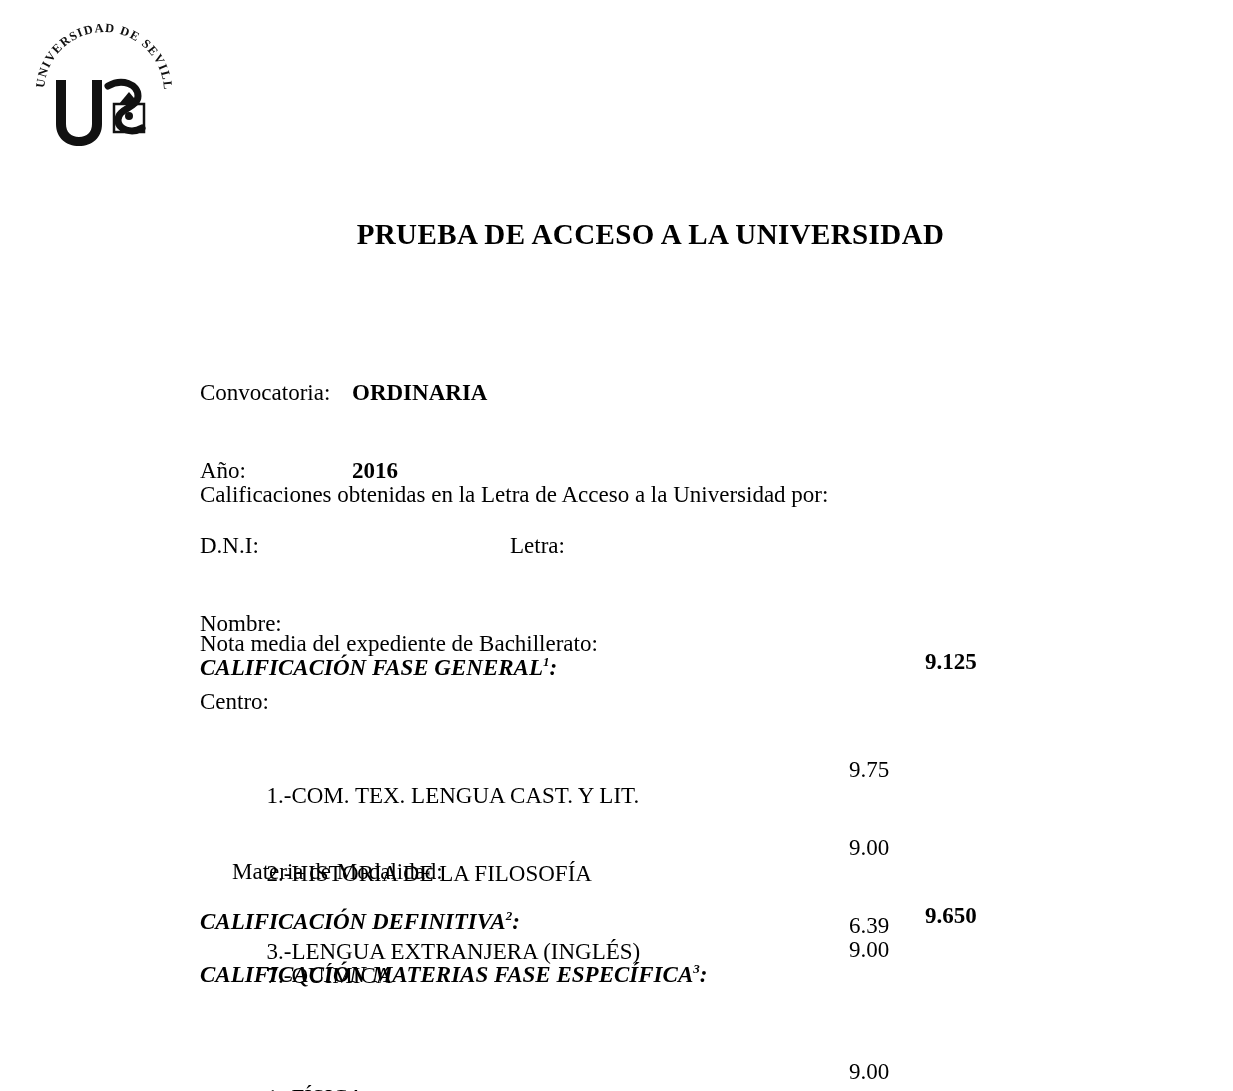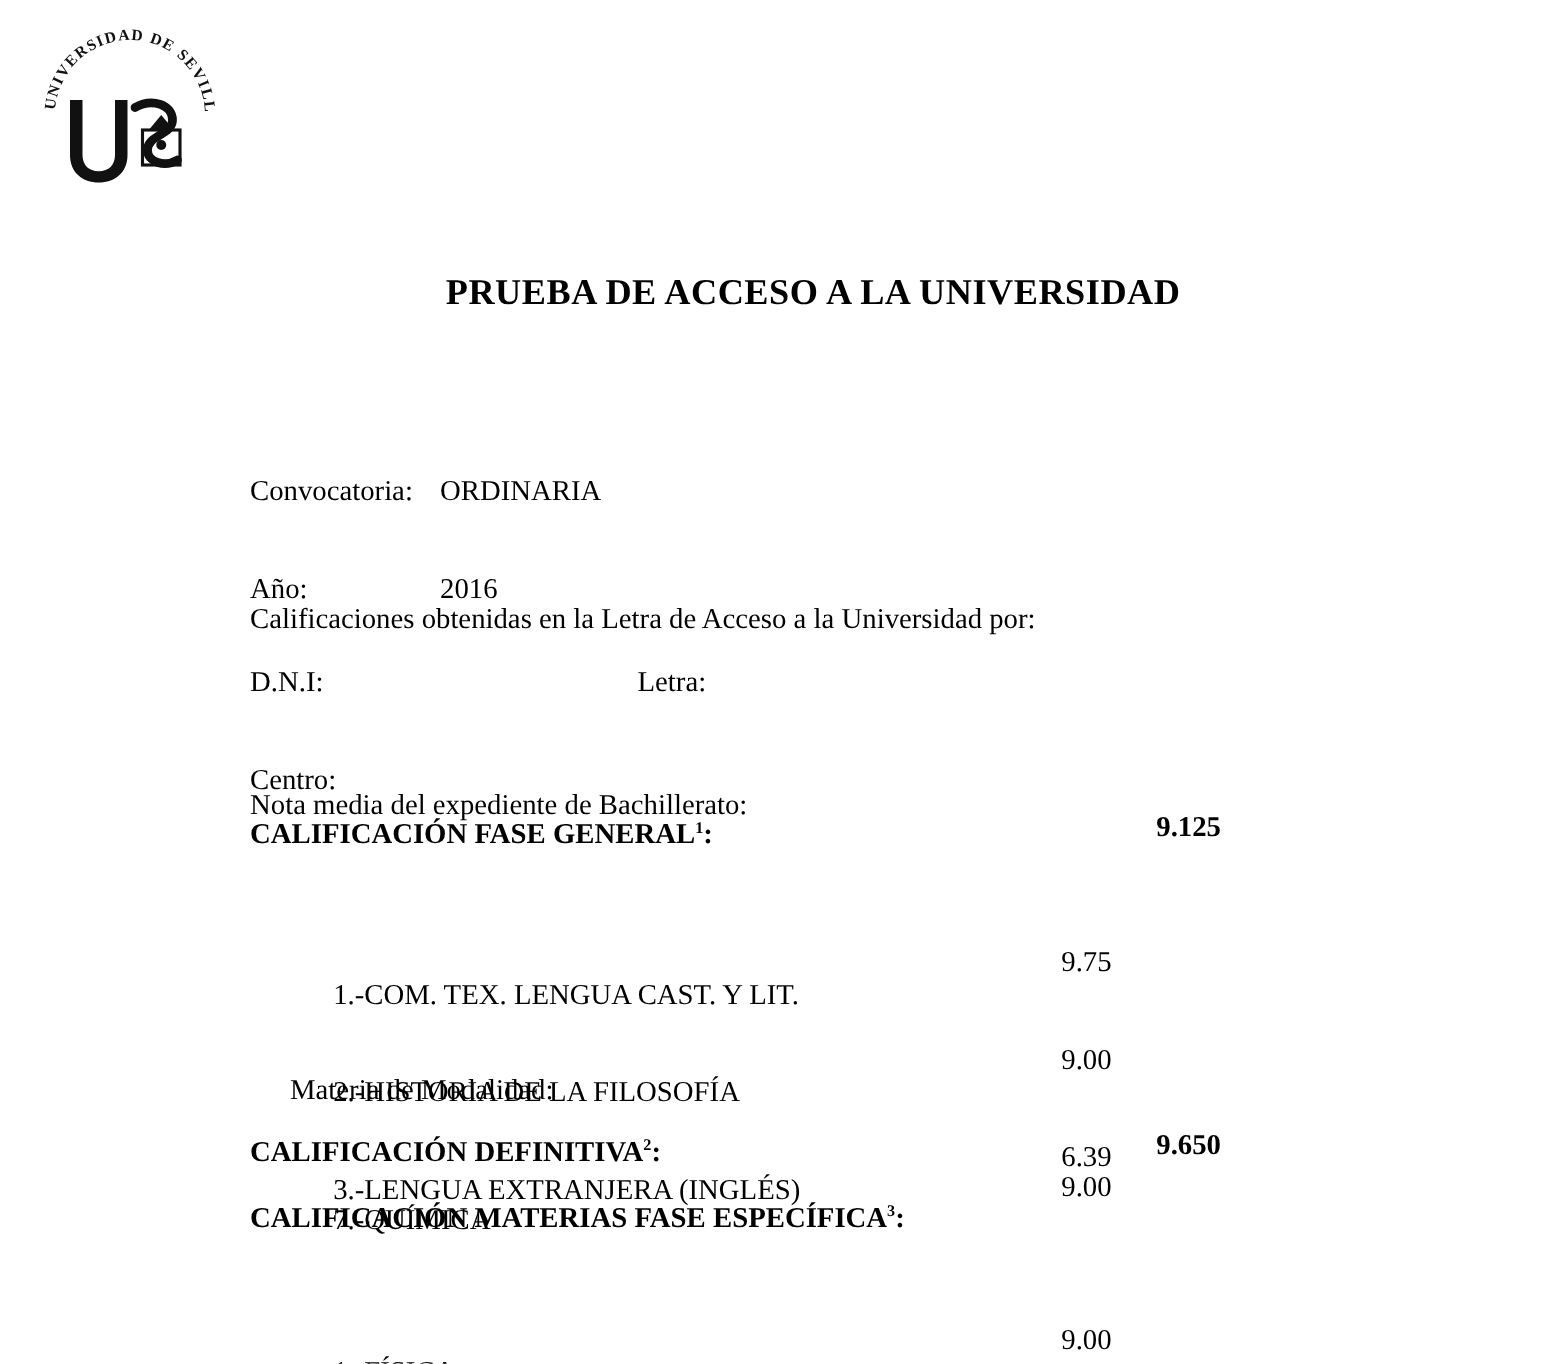--- a/index.html
+++ b/index.html
@@ -57,32 +57,33 @@
 
   .row {
     position: relative;
     height: 26px;
   }
 
   .kv-key {
     display: inline-block;
     width: 152px;
   }
-  .kv-val { font-weight: normal; margin-top: 24px; }
+  .kv-val { font-weight: bold; margin-top: 24px; }
 
   .dni-row .dni-key { display: inline-block; width: 310px; }
 
   
   .section-head {
     position: absolute;
     left: 200px;
     font-size: 23px;
     font-weight: bold;
     line-height: 28px;
     white-space: pre;
+    font-style: italic;
   }
   .section-head sup {
     font-size: 13px;
     font-weight: bold;
     vertical-align: super;
   }
   .section-val {
     position: absolute;
     left: 925px;
     font-size: 23px;
@@ -150,20 +151,21 @@
     <div class="row"><span class="kv-key">Convocatoria:</span><span class="kv-val">ORDINARIA</span></div>
     <div class="row"><span class="kv-key">Año:</span><span class="kv-val">2016</span></div>
   </div>
 
   <div class="block" style="top:430px;">
     <div class="row">Calificaciones obtenidas en la Letra de Acceso a la Universidad por:</div>
   </div>
 
   <div class="block" style="top:481px;">
     <div class="row dni-row"><span class="dni-key">D.N.I:</span><span>Letra:</span></div>
+    <div class="row">Nombre:</div>
     <div class="row">Centro:</div>
   </div>
 
   <div class="block" style="top:579px;">
     <div class="row">Nota media del expediente de Bachillerato:</div>
   </div>
 
   <div class="section-head" style="top:648px;"><span>CALIFICACIÓN FASE GENERAL</span><sup>1</sup><span>:</span></div>
   <div class="section-val" style="top:648px;">9.125</div>
 

